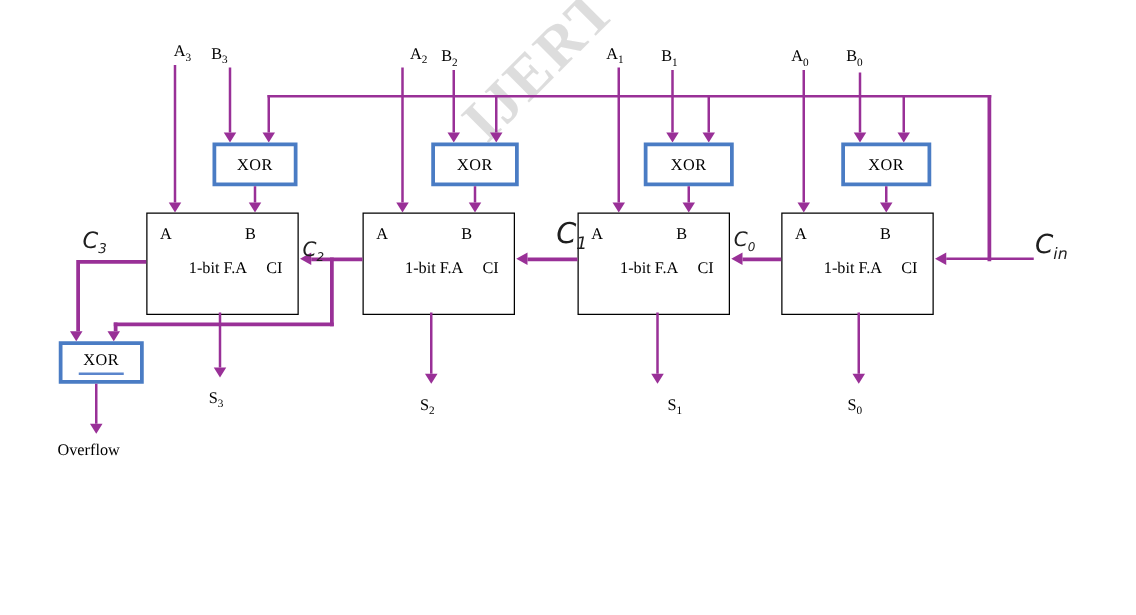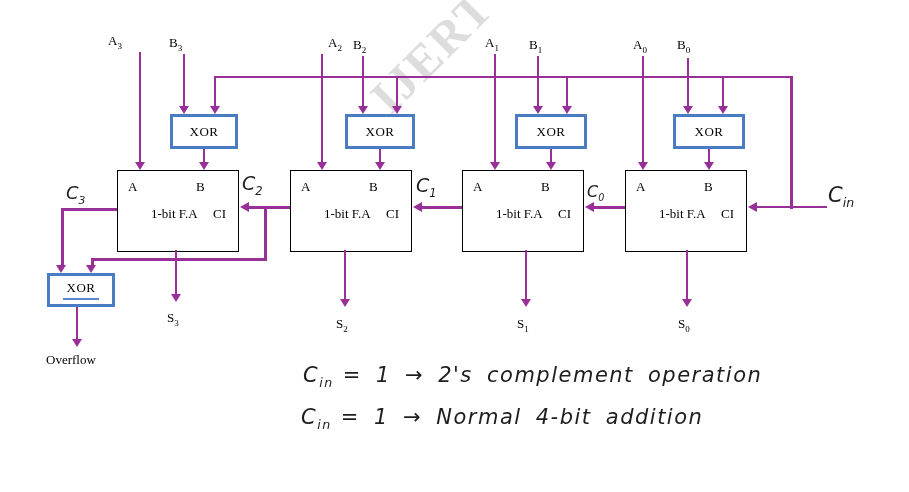--- a/index.html
+++ b/index.html
@@ -37,21 +37,21 @@
              font-weight:bold;font-size:48px;color:#c3c3c3;opacity:.55;
              text-align:center;letter-spacing:2px;}
 </style>
 </head>
 <body>
 
 <div id="canvas">
 
   <div class="watermark">IJERT</div>
 
-  <div class="lbl" style="left:108px;top:33px"><span>A</span><sub>3</sub></div>
+  <div class="lbl" style="left:139px;top:33px"><span>A</span><sub>3</sub></div>
   <div class="lbl" style="left:169px;top:35px"><span>B</span><sub>3</sub></div>
   <div class="lbl" style="left:328px;top:35px"><span>A</span><sub>2</sub></div>
   <div class="lbl" style="left:353px;top:37px"><span>B</span><sub>2</sub></div>
   <div class="lbl" style="left:485px;top:35px"><span>A</span><sub>1</sub></div>
   <div class="lbl" style="left:529px;top:37px"><span>B</span><sub>1</sub></div>
   <div class="lbl" style="left:633px;top:37px"><span>A</span><sub>0</sub></div>
   <div class="lbl" style="left:677px;top:37px"><span>B</span><sub>0</sub></div>
 
   <div class="w h" style="left:214px;top:76px;width:579px"></div>
   <div class="w v3" style="left:790px;top:76px;height:133px"></div>
@@ -145,44 +145,42 @@
   <div class="w h3" style="left:62px;top:208px;width:55px"></div>
   <div class="w v3" style="left:61px;top:208px;height:57px"></div>
   <div class="arr-d" style="left:56px;top:265px"></div>
 
   <div class="w v3" style="left:264px;top:206px;height:55px"></div>
   <div class="w h3" style="left:91px;top:258px;width:176px"></div>
   <div class="w v3" style="left:91px;top:258px;height:7px"></div>
   <div class="arr-d" style="left:86px;top:265px"></div>
 
   <div class="hw" style="left:66px;top:182px;font-size:18px"><span>C</span><sub>3</sub></div>
-  <div class="hw" style="left:242px;top:172px;font-size:19px"><span>C</span><sub>2</sub></div>
-  <div class="hw" style="left:416px;top:174px;font-size:19px"><span>C</span><sub>1</sub></div>
+  <div class="hw" style="left:242px;top:190px;font-size:16px"><span>C</span><sub>2</sub></div>
+  <div class="hw" style="left:445px;top:174px;font-size:23px"><span>C</span><sub>1</sub></div>
   <div class="hw" style="left:587px;top:182px;font-size:16px"><span>C</span><sub>0</sub></div>
   <div class="hw" style="left:828px;top:183px;font-size:21px"><span>C</span><sub>in</sub></div>
 
   <div class="w v" style="left:175px;top:250px;height:44px"></div>
   <div class="arr-d" style="left:171px;top:294px"></div>
   <div class="lbl" style="left:167px;top:310px"><span>S</span><sub>3</sub></div>
 
   <div class="w v" style="left:344px;top:250px;height:49px"></div>
   <div class="arr-d" style="left:340px;top:299px"></div>
   <div class="lbl" style="left:336px;top:316px"><span>S</span><sub>2</sub></div>
 
   <div class="w v" style="left:525px;top:250px;height:49px"></div>
   <div class="arr-d" style="left:521px;top:299px"></div>
-  <div class="lbl" style="left:517px;top:316px"><span>S</span><sub>1</sub></div>
+  <div class="lbl" style="left:534px;top:316px"><span>S</span><sub>1</sub></div>
 
   <div class="w v" style="left:686px;top:250px;height:49px"></div>
   <div class="arr-d" style="left:682px;top:299px"></div>
   <div class="lbl" style="left:678px;top:316px"><span>S</span><sub>0</sub></div>
 
   <div class="xorbox" style="left:47px;top:273px;width:62px;height:28px">
       <span class="ovf-gate-text">XOR</span>
     </div>
   <div class="w v" style="left:76px;top:307px;height:32px"></div>
   <div class="arr-d" style="left:72px;top:339px"></div>
   <div class="lbl" style="left:46px;top:352px"><span>Overflow</span></div>
 
-  <div class="hw note" style="left:303px;top:363px;font-size:21px"><span>C</span><sub>in</sub><span class="tail">= 1 → 2's complement operation</span></div>
-  <div class="hw note" style="left:301px;top:405px;font-size:21px"><span>C</span><sub>in</sub><span class="tail">= 1 → Normal 4-bit addition</span></div>
 
 </div>
 
 </body></html>

